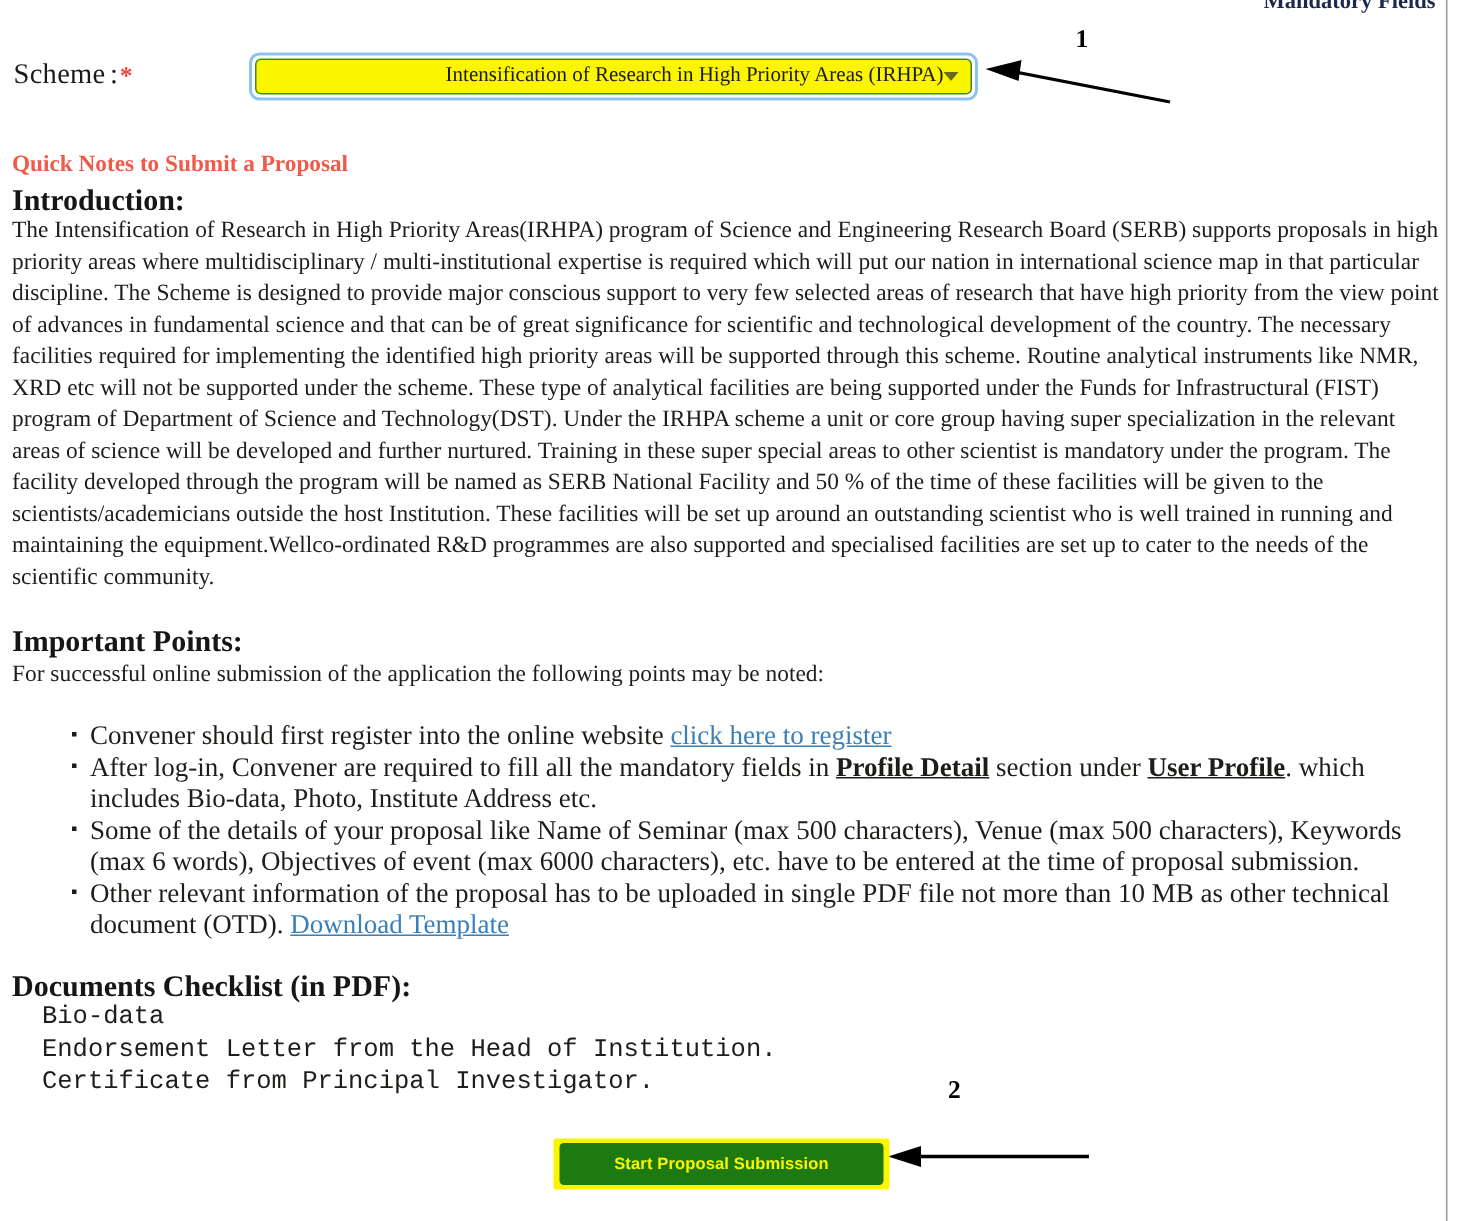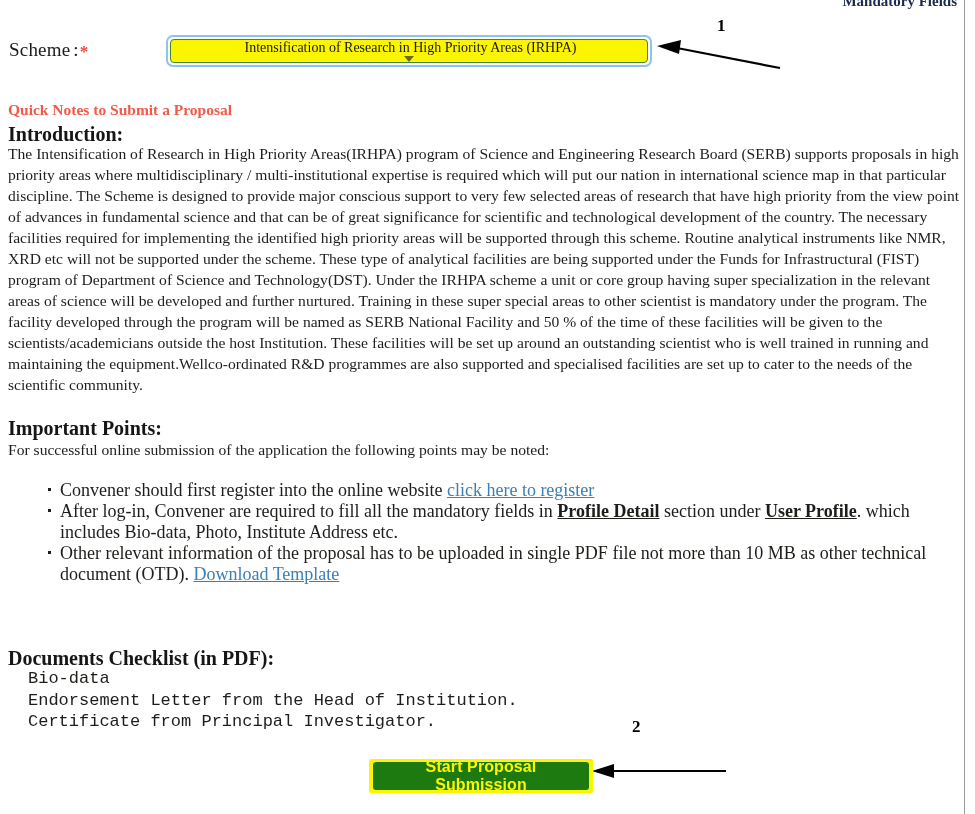--- a/index.html
+++ b/index.html
@@ -90,21 +90,20 @@
     border: 1px solid #3f8a2e;
     border-radius: 4px;
     box-sizing: border-box;
     display: flex;
     align-items: center;
     padding: 0 4px 0 7px;
     font-family: "Liberation Sans", sans-serif;
     font-size: 12.5px;
     color: #1a1a1a;
     cursor: pointer;
-    flex-direction: column;
   }
   .scheme-select .sel-text {
     flex: 1 1 auto;
     white-space: nowrap;
     overflow: hidden;
     font-family: "Liberation Serif", serif;
     font-size: 14px;
   }
   .caret {
     flex: 0 0 auto;
@@ -219,21 +218,21 @@
     left: 373px;
     top: 762px;
     width: 216px;
     height: 28px;
     background: #1d7a10;
     color: #fbf500;
     border: 0;
     border-radius: 3px;
     font-family: "Liberation Sans", sans-serif;
     font-weight: bold;
-    font-size: 16px;
+    font-size: 11px;
     letter-spacing: .1px;
     cursor: pointer;
     display: flex;
     align-items: center;
     justify-content: center;
   }
 </style>
 </head>
 <body>
 
@@ -267,20 +266,23 @@
 
   <div class="sec-head" id="points-head">Important Points:</div>
   <div class="para" id="points-lead">For successful online submission of the application the following points may be noted:</div>
 
   <div class="bullets">
     <div class="bullet-row">
       <span>Convener should first register into the online website </span><a class="inline-link" href="#">click here to register</a>
     </div>
     <div class="bullet-row">
       <span>After log-in, Convener are required to fill all the mandatory fields in </span><b>Profile Detail</b><span> section under </span><b>User Profile</b><span>. which includes Bio-data, Photo, Institute Address etc.</span>
+    </div>
+    <div class="bullet-row">
+      <span>Some of the details of your proposal like Name of Seminar (max 500 characters), Venue (max 500 characters), Keywords (max 6 words), Objectives of event (max 6000 characters), etc.  have to be entered at the time of proposal submission.</span>
     </div>
     <div class="bullet-row">
       <span>Other relevant information of the proposal has to be uploaded in single PDF file not more than 10 MB as other technical document (OTD). </span><a class="inline-link" href="#">Download Template</a>
     </div>
   </div>
 
   <div class="sec-head" id="checklist-head">Documents Checklist (in PDF):</div>
   <div class="checklist">
     <div>Bio-data</div>
     <div>Endorsement Letter from the Head of Institution.</div>

